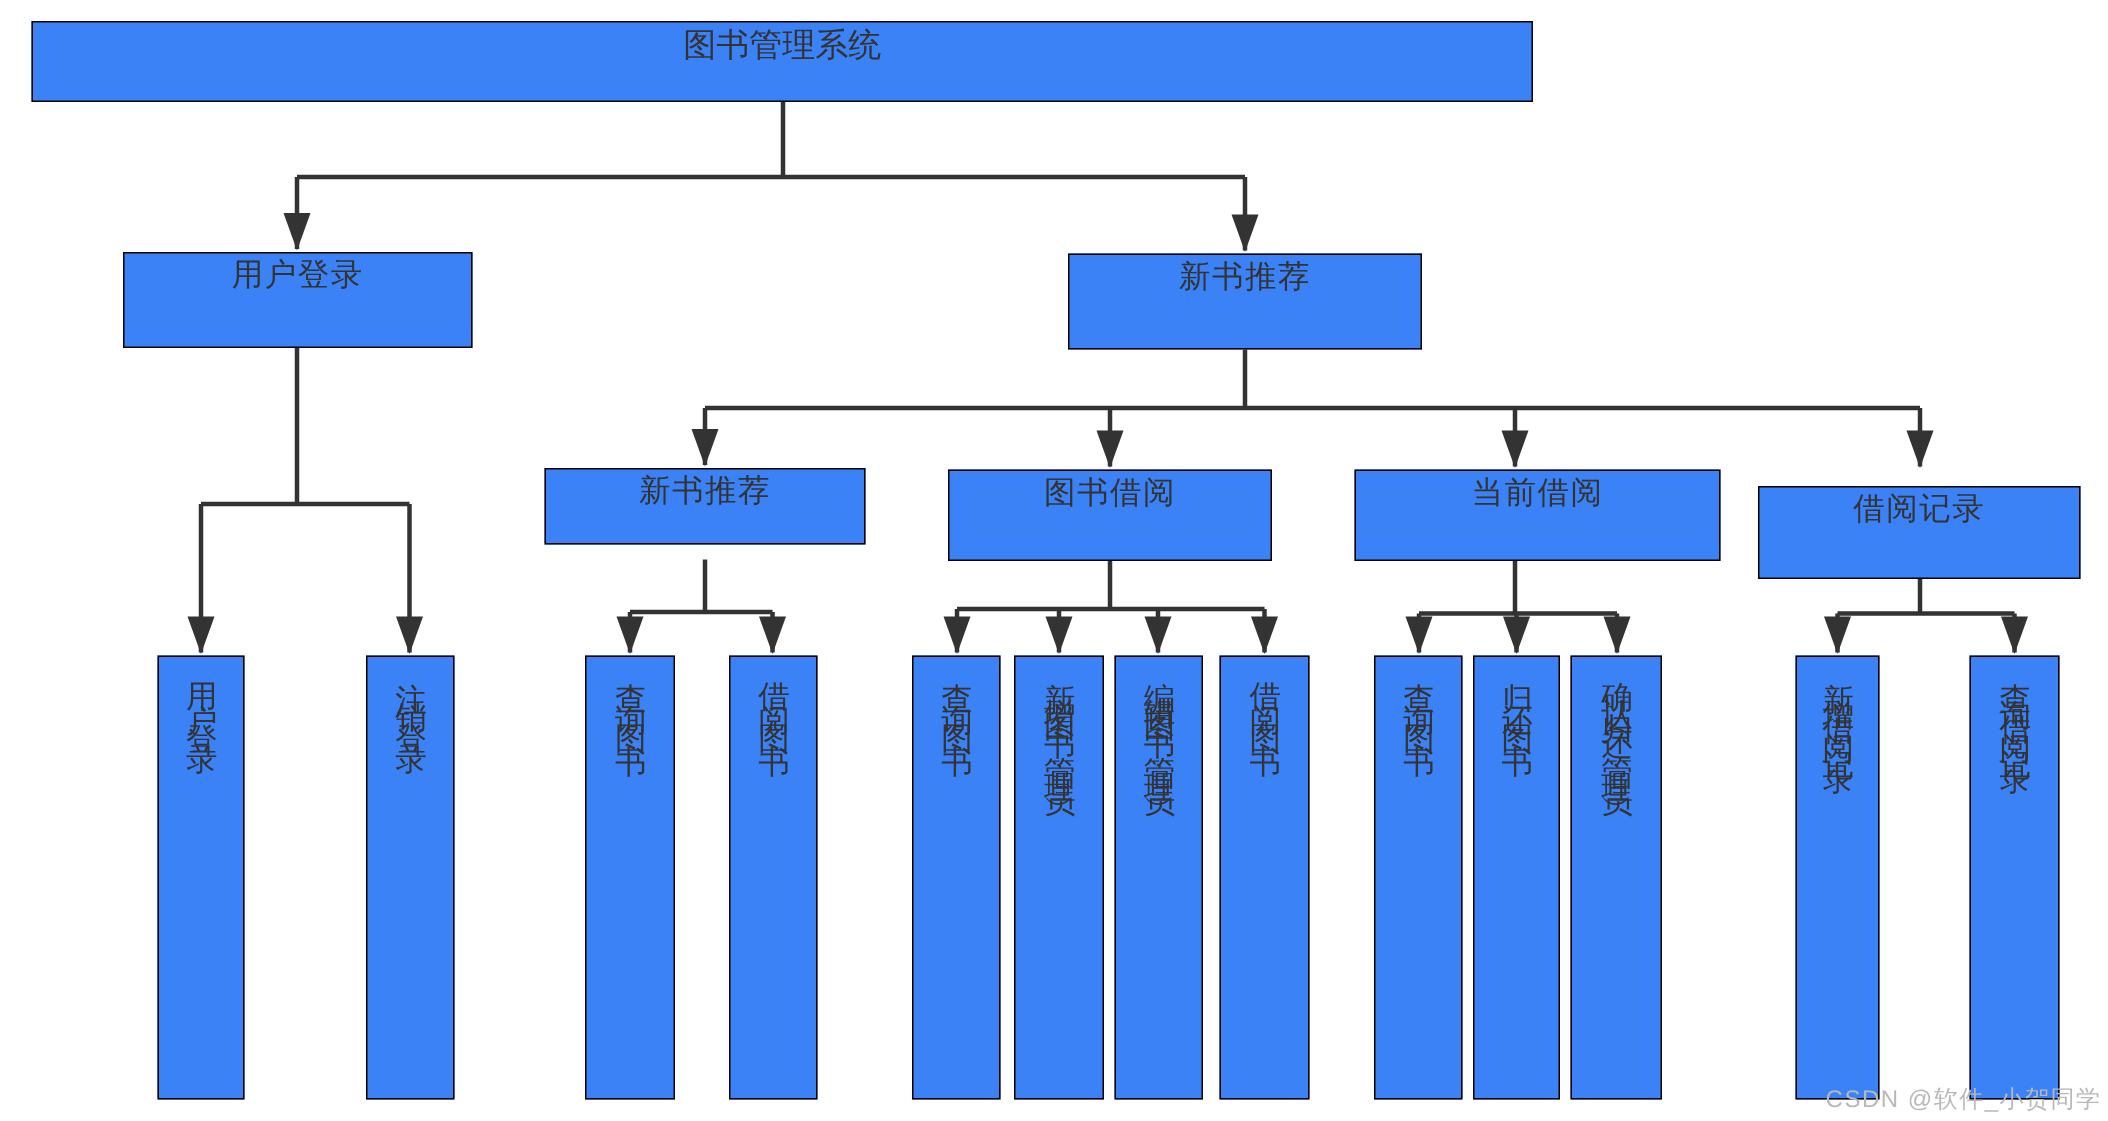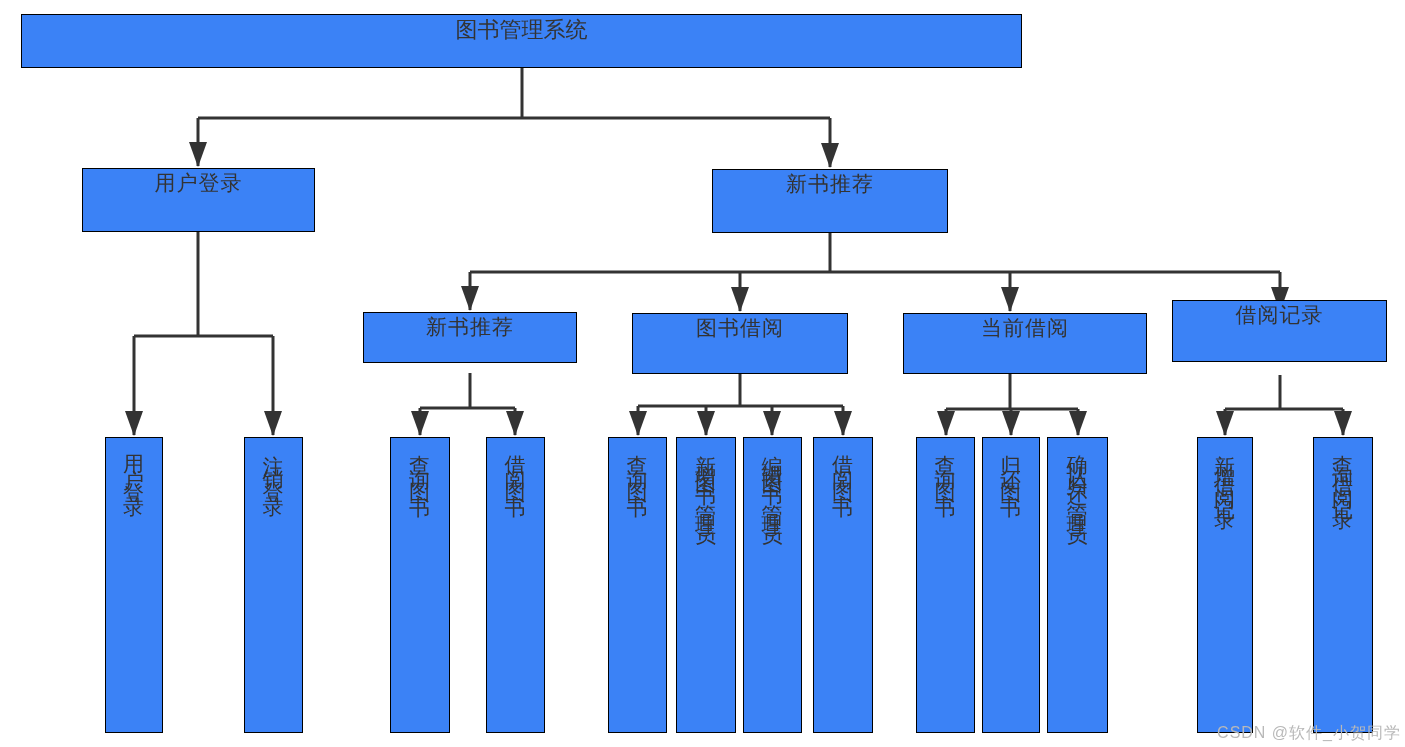--- a/index.html
+++ b/index.html
@@ -142,21 +142,21 @@
 
   <div class="box hlabel" style="left:363px; top:312px; width:214px; height:51px;">
     <span>新书推荐</span>
   </div>
   <div class="box hlabel" style="left:632px; top:313px; width:216px; height:61px;">
     <span>图书借阅</span>
   </div>
   <div class="box hlabel" style="left:903px; top:313px; width:244px; height:61px;">
     <span>当前借阅</span>
   </div>
-  <div class="box hlabel" style="left:1172px; top:300px; width:215px; height:62px;">
+  <div class="box hlabel" style="left:1172px; top:324px; width:215px; height:62px;">
     <span>借阅记录</span>
   </div>
 
   <div class="box leaf" style="left:105px; width:58px;">
     <span class="vtext ls4">用户登录</span>
   </div>
   <div class="box leaf" style="left:244px; width:59px;">
     <span class="vtext ls4">注销登录</span>
   </div>
 

